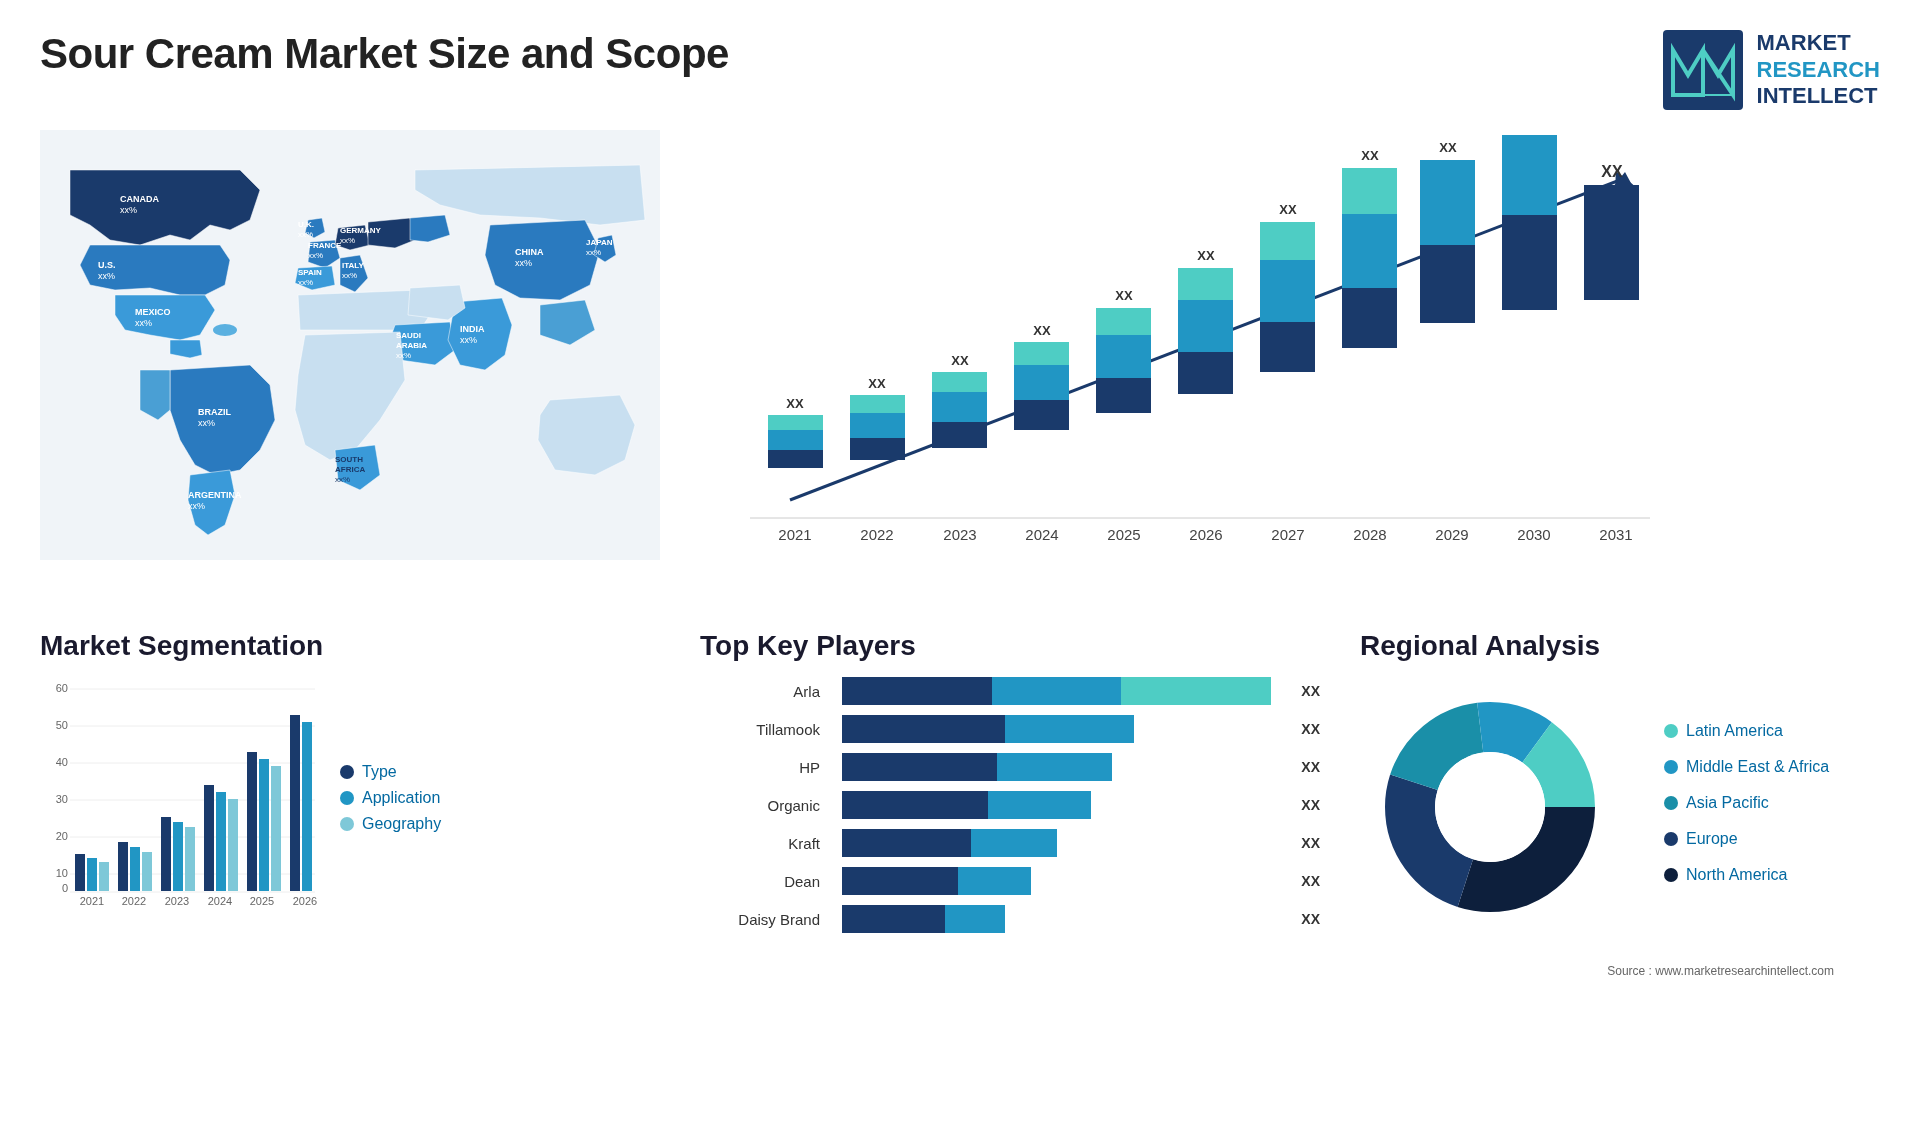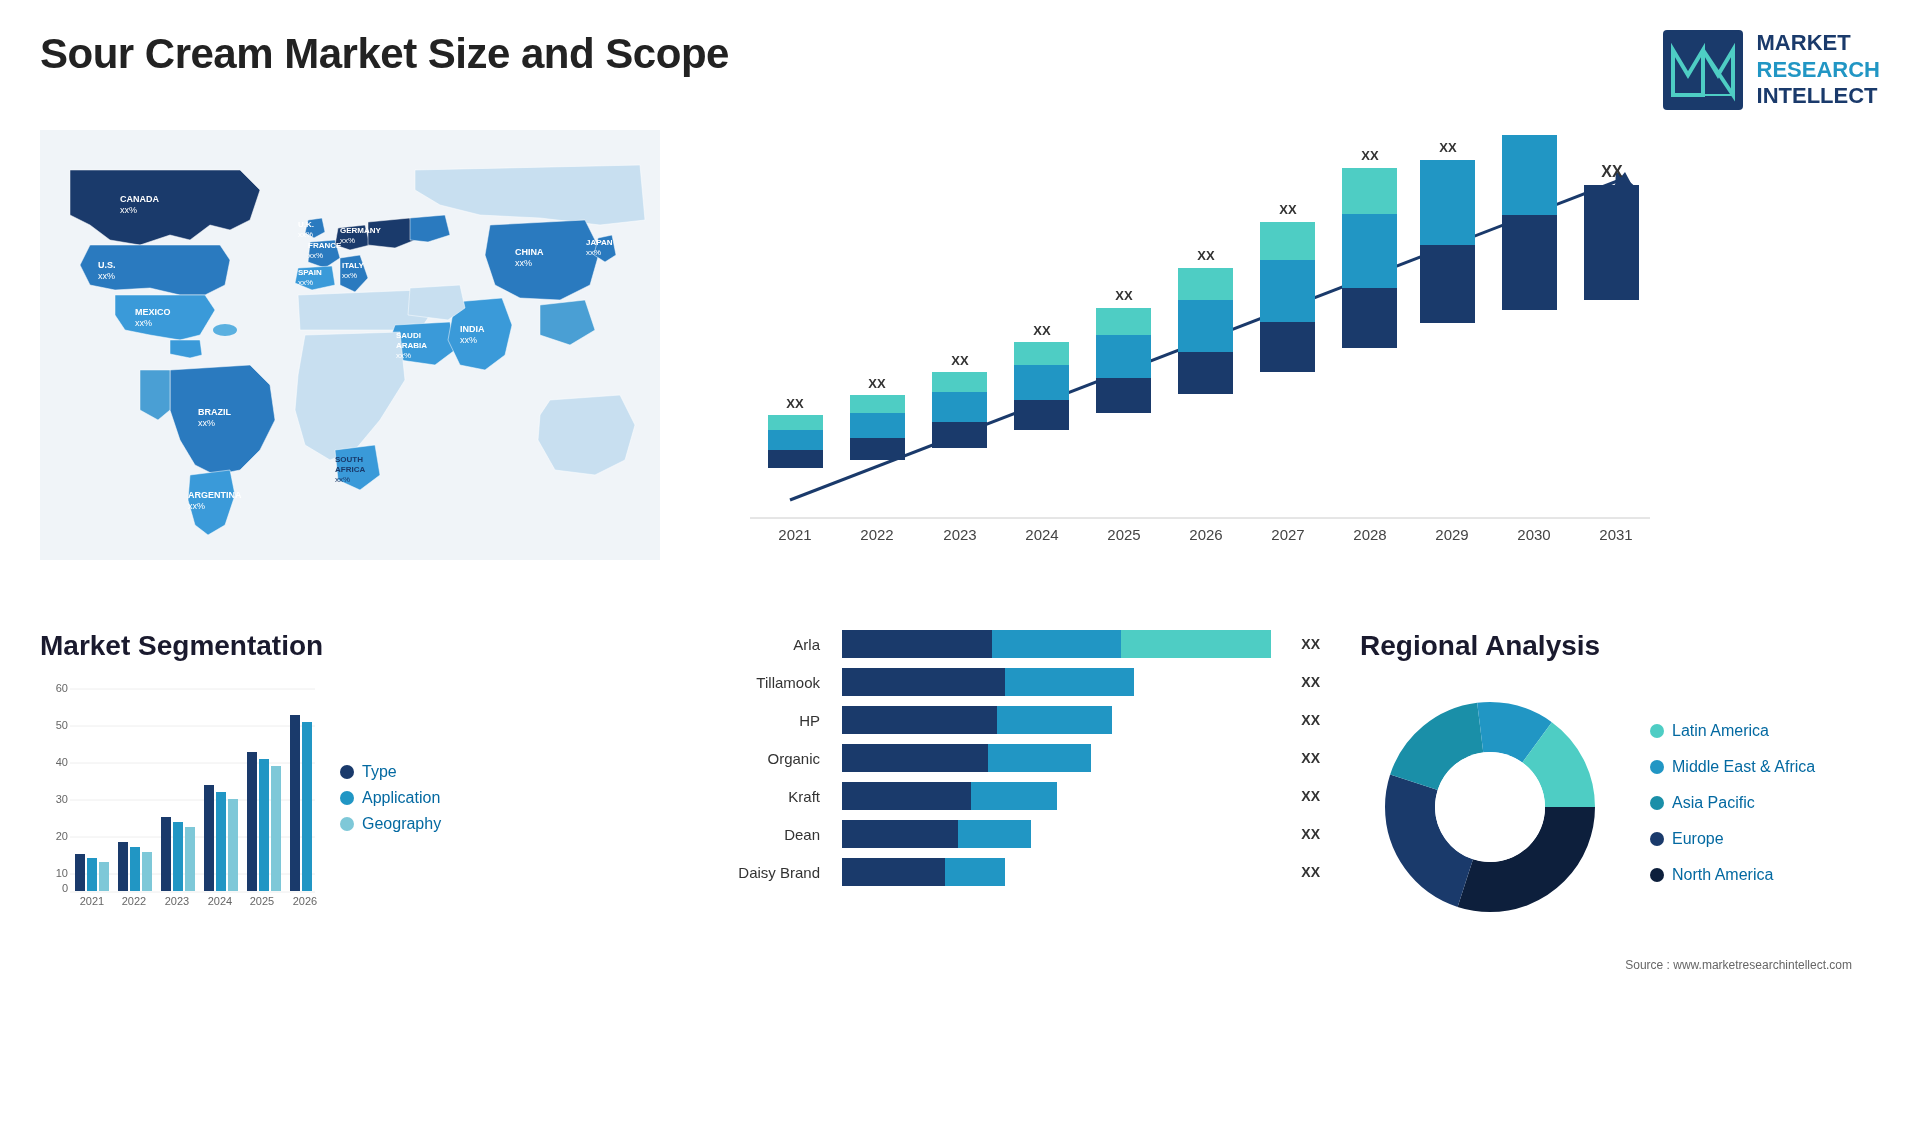--- a/index.html
+++ b/index.html
@@ -451,20 +451,21 @@
         </div>
         <div class="legend-item">
           <div class="legend-dot" style="background:#7ec8d8;"></div>
           <span>Geography</span>
         </div>
       </div>
     </div>
   </div>
 
   <div class="players-section">
+    <h2 class="section-title">Top Key Players</h2>
 
     <div class="player-row">
       <div class="player-name">Arla</div>
       <div class="player-bar-container">
         <div class="player-bar-dark" style="width:35%;"></div>
         <div class="player-bar-mid" style="width:30%;"></div>
         <div class="player-bar-light" style="width:35%;"></div>
       </div>
       <span class="player-xx">XX</span>
     </div>
@@ -513,21 +514,21 @@
       <div class="player-bar-container">
         <div class="player-bar-dark" style="width:24%;"></div>
         <div class="player-bar-mid" style="width:14%;"></div>
       </div>
       <span class="player-xx">XX</span>
     </div>
   </div>
 
   <div class="regional-section">
     <h2 class="section-title">Regional Analysis</h2>
-    <div style="display:flex; align-items:center; gap:30px;">
+    <div style="display:flex; align-items:center; gap:44px;">
 
       <svg width="260" height="260" viewBox="0 0 260 260" xmlns="http://www.w3.org/2000/svg">
 
         <circle cx="130" cy="130" r="80" fill="none" stroke="#0d1f3c" stroke-width="50" stroke-dasharray="150.6 351.4" stroke-dashoffset="0"></circle>
 
         <circle cx="130" cy="130" r="80" fill="none" stroke="#1a3a6b" stroke-width="50" stroke-dasharray="125.5 376.5" stroke-dashoffset="-150.6"></circle>
 
         <circle cx="130" cy="130" r="80" fill="none" stroke="#1a8fa8" stroke-width="50" stroke-dasharray="90.4 411.6" stroke-dashoffset="-276.1"></circle>
 
         <circle cx="130" cy="130" r="80" fill="none" stroke="#2196c4" stroke-width="50" stroke-dasharray="60.2 441.8" stroke-dashoffset="-366.5"></circle>
@@ -556,15 +557,15 @@
         </div>
         <div class="legend-item">
           <div class="legend-dot" style="background:#0d1f3c;"></div>
           <span>North America</span>
         </div>
       </div>
     </div>
   </div>
 </div>
 
-<div style="text-align:right; padding-right:38px; margin-top:8px;">
+<div style="text-align:right; padding-right:56px; margin-top:8px;">
   <span class="source-text">Source : www.marketresearchintellect.com</span>
 </div>
 
 </body></html>

